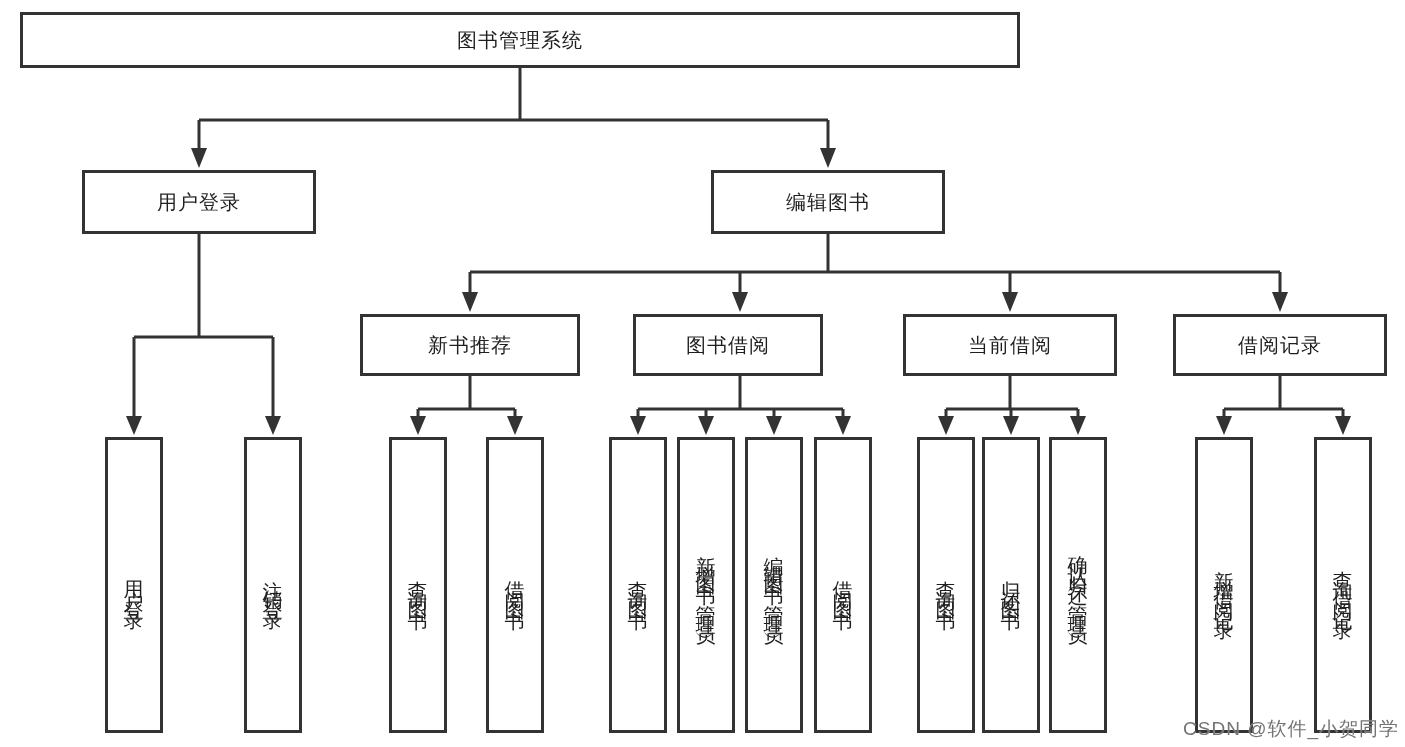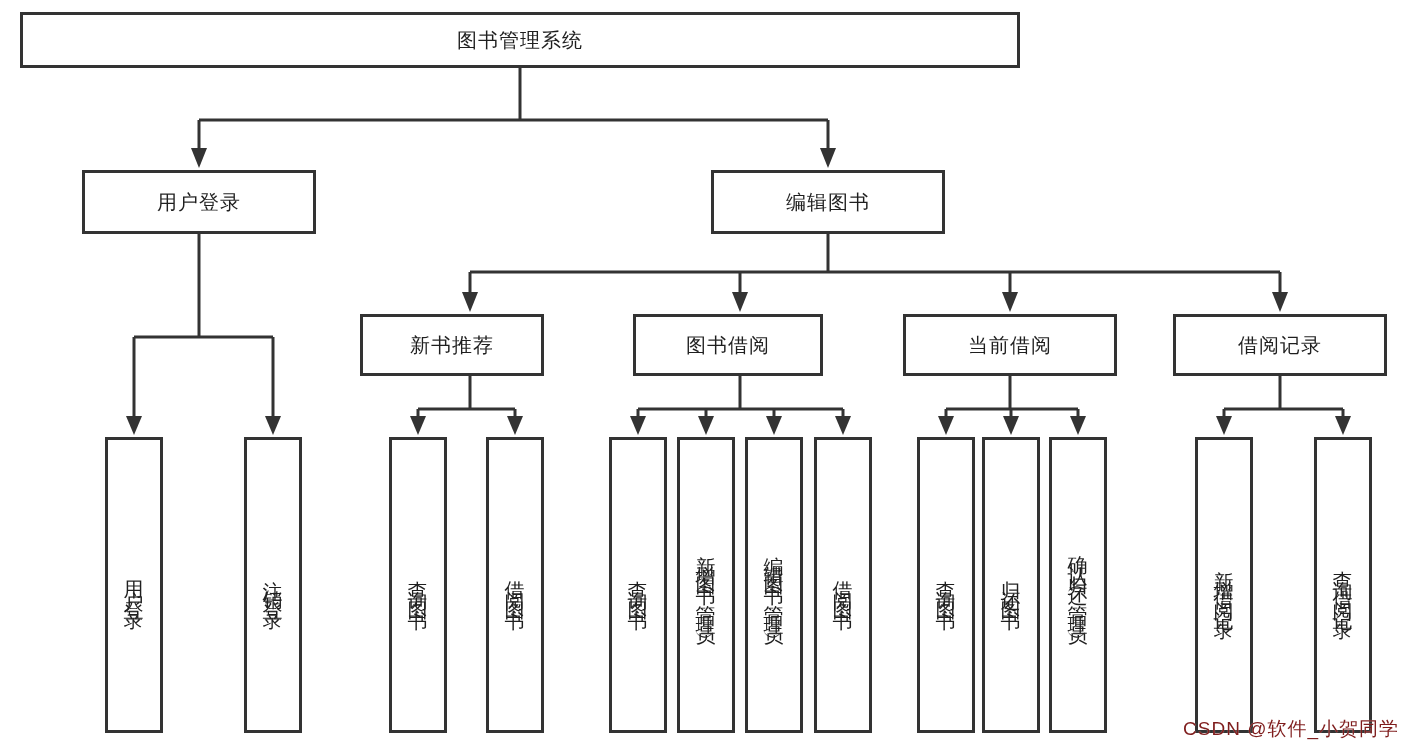--- a/index.html
+++ b/index.html
@@ -16,21 +16,21 @@
   .root{left:20px;top:12px;width:1000px;height:56px;}
   .lvl2{top:170px;width:234px;height:64px;}
   .lvl3{top:314px;height:62px;}
   .leaf{top:437px;width:58px;height:296px;}
   .vlabel{
     writing-mode:vertical-rl;text-orientation:mixed;
     font-size:20px;letter-spacing:10px;line-height:1;white-space:nowrap;
   }
   .watermark{
     position:absolute;right:6px;bottom:5px;font-size:19px;letter-spacing:1px;
-    color:#7f1d1d;text-shadow:0 0 1px rgba(255,255,255,0.6);pointer-events:none;
+    color:#737373;text-shadow:0 0 1px rgba(255,255,255,0.6);pointer-events:none;
   }
 </style>
 </head>
 <body>
 
 <div class="canvas">
 
   <svg class="connectors" width="1405" height="747" viewBox="0 0 1405 747">
     <g stroke="#333333" stroke-width="3" fill="none">
 
@@ -104,21 +104,21 @@
     <span class="hlabel">图书管理系统</span>
   </div>
 
   <div class="box lvl2" style="left:82px">
     <span class="hlabel">用户登录</span>
   </div>
   <div class="box lvl2" style="left:711px">
     <span class="hlabel">编辑图书</span>
   </div>
 
-  <div class="box lvl3" style="left:360px;width:184px">
+  <div class="box lvl3" style="left:360px;width:220px">
     <span class="hlabel">新书推荐</span>
   </div>
   <div class="box lvl3" style="left:633px;width:190px">
     <span class="hlabel">图书借阅</span>
   </div>
   <div class="box lvl3" style="left:903px;width:214px">
     <span class="hlabel">当前借阅</span>
   </div>
   <div class="box lvl3" style="left:1173px;width:214px">
     <span class="hlabel">借阅记录</span>

